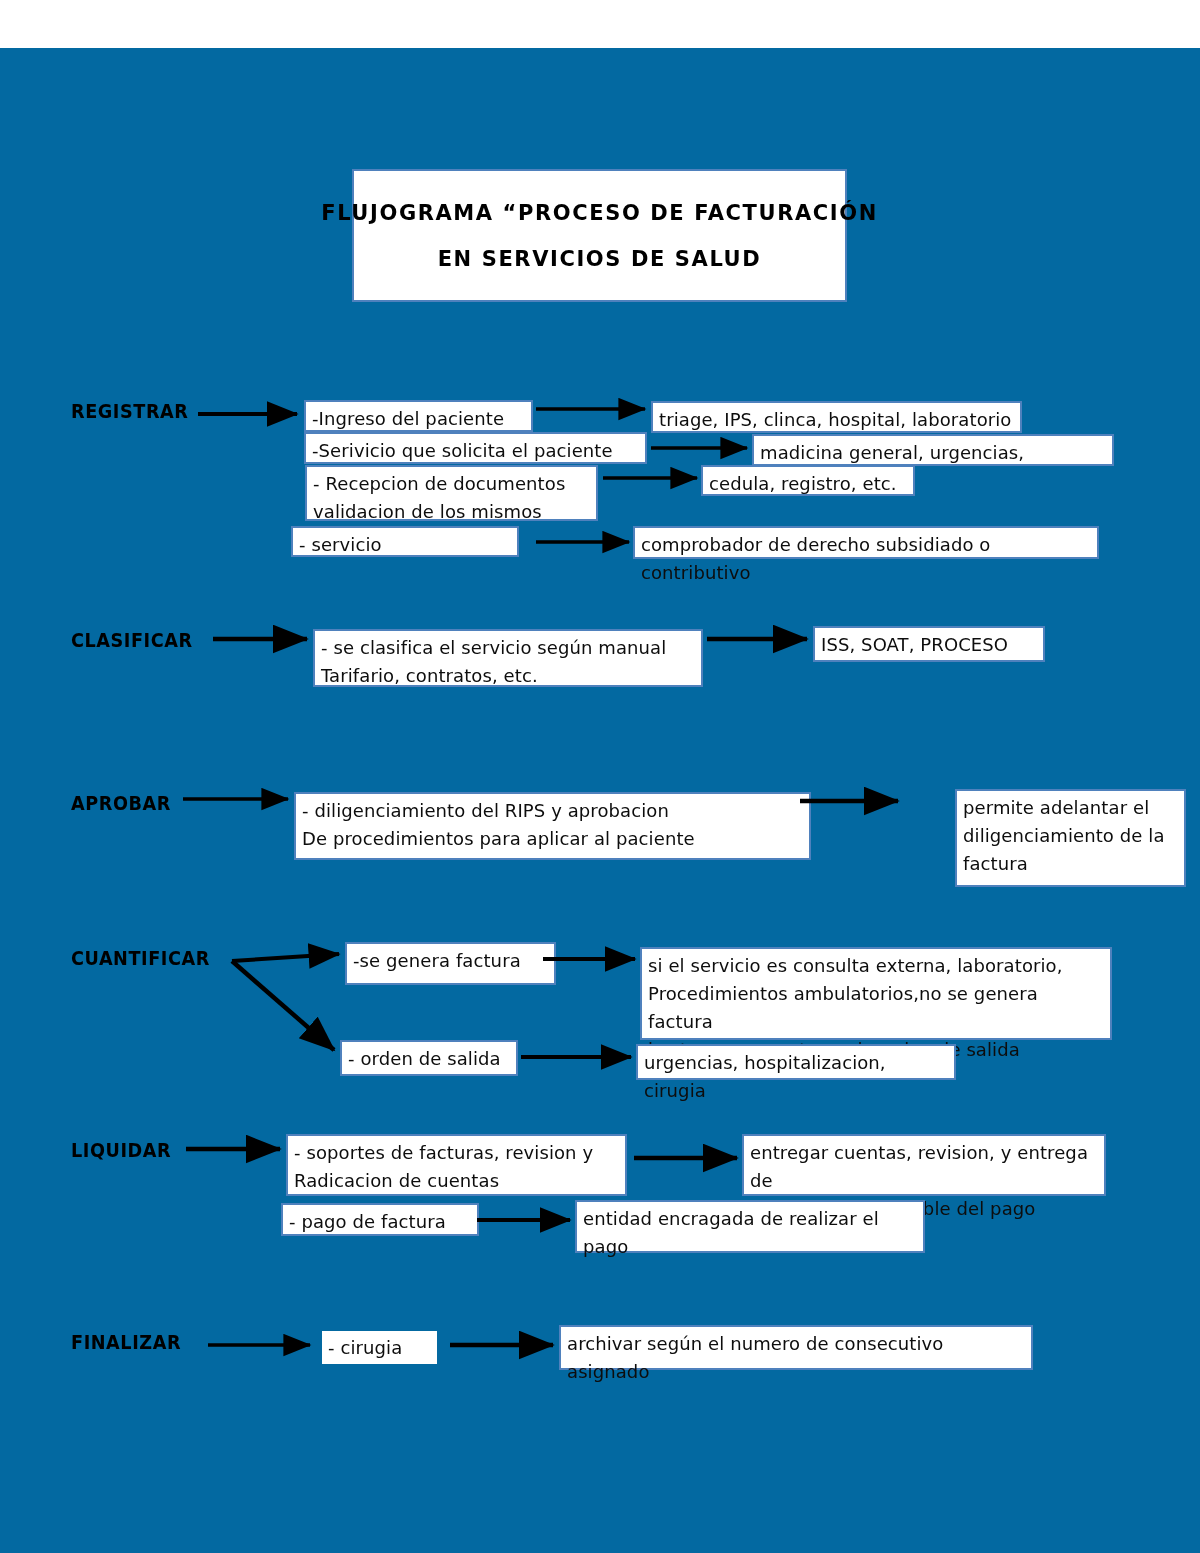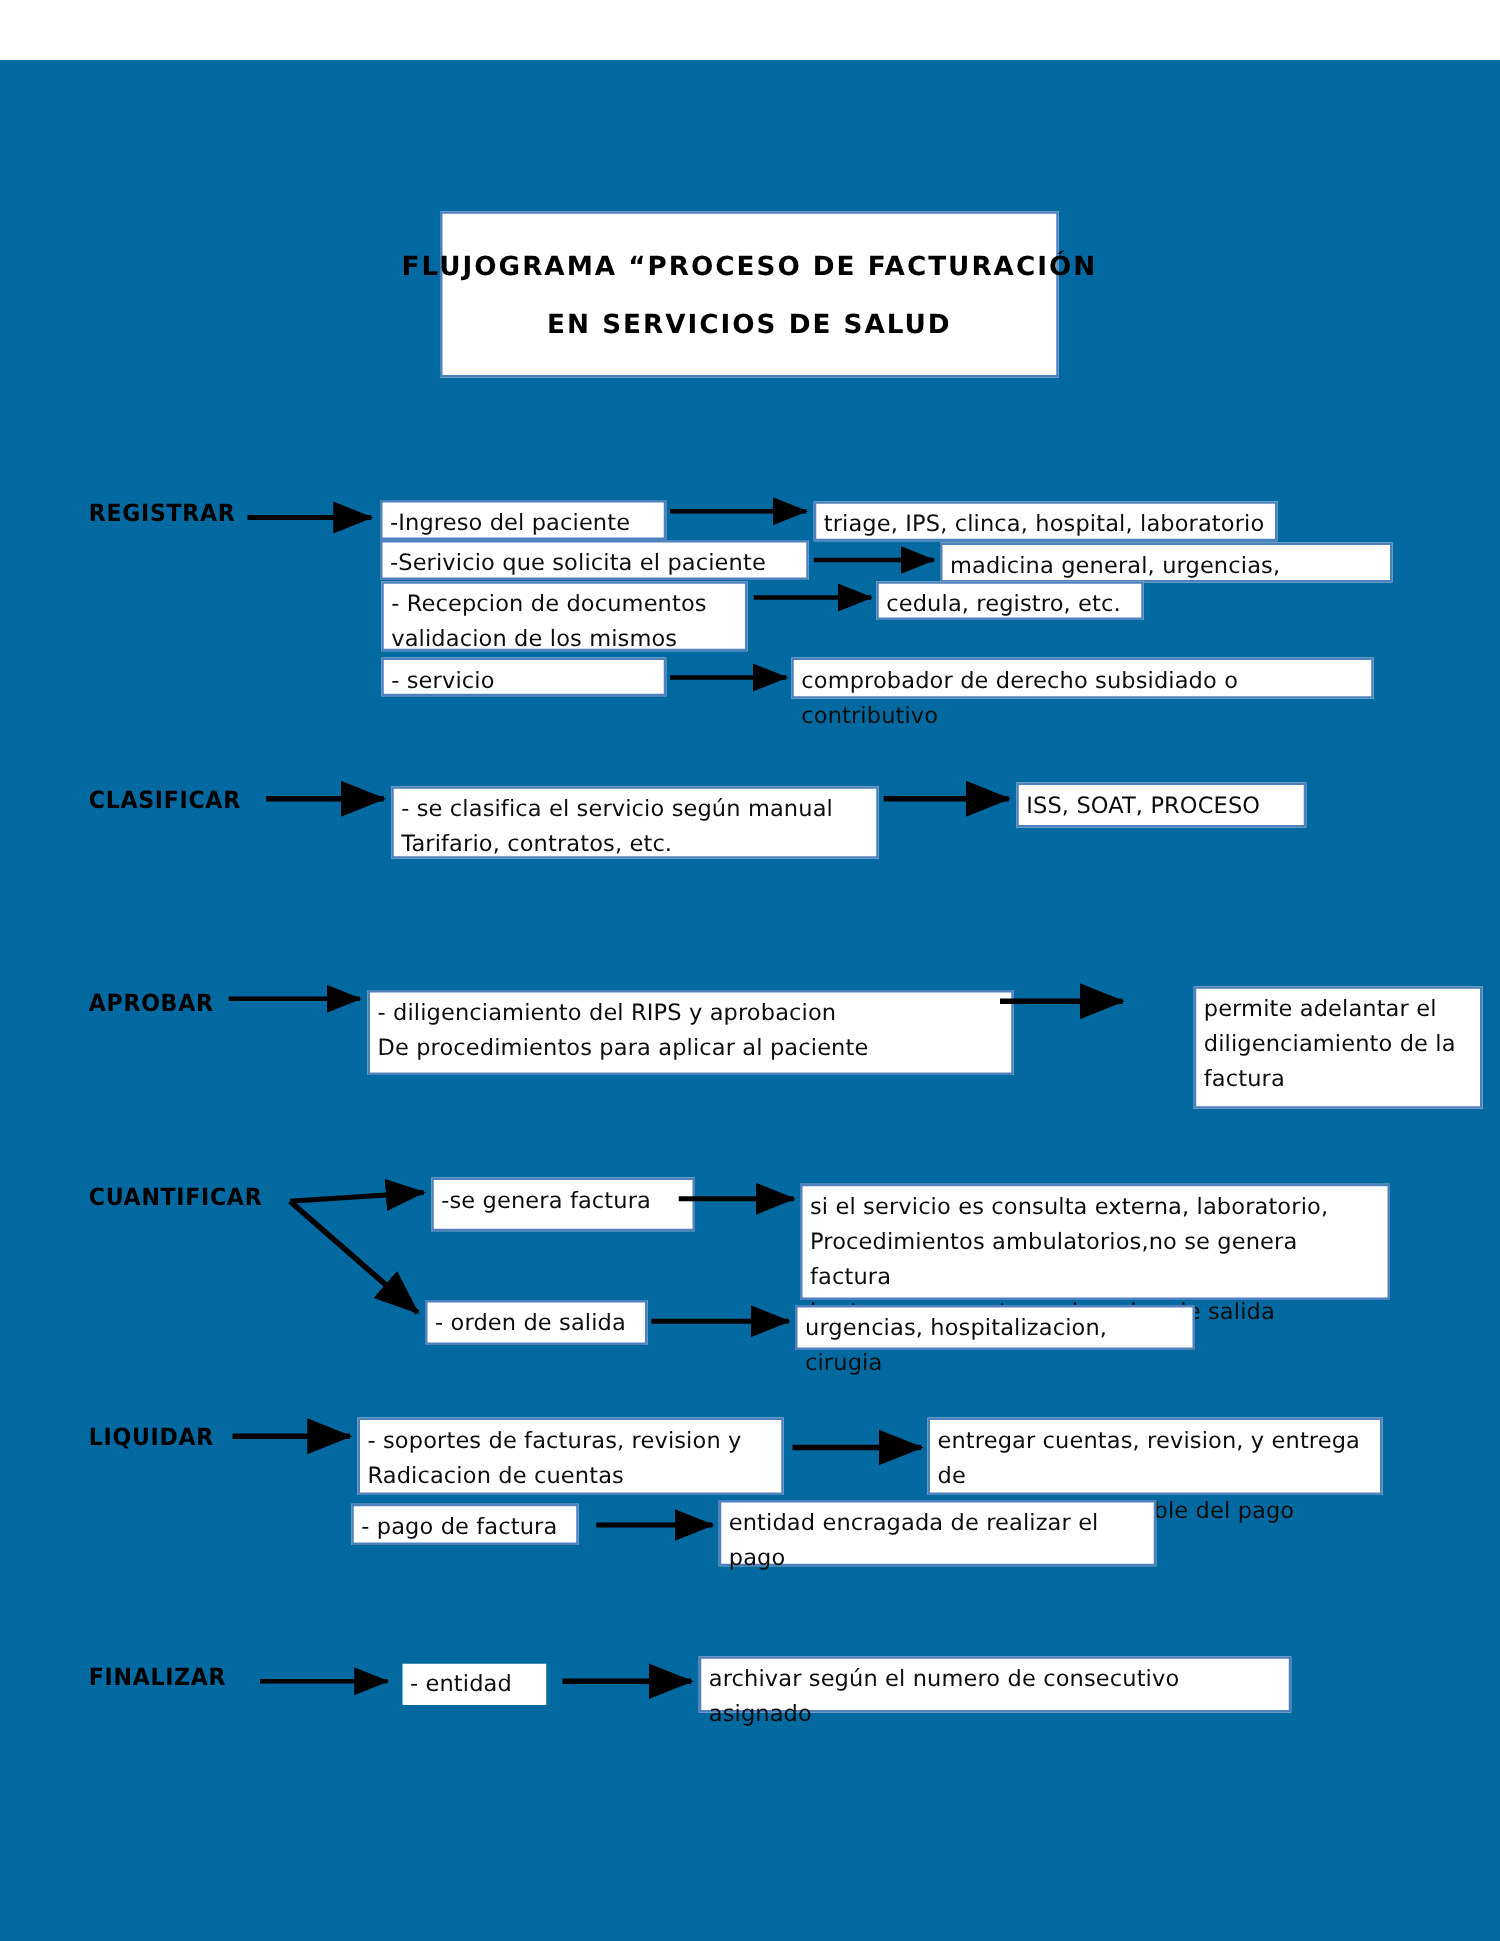--- a/index.html
+++ b/index.html
@@ -95,21 +95,21 @@
   <div class="stage-label" style="left:71px;  top:1091px;">LIQUIDAR</div>
   <div class="stage-label" style="left:71px;  top:1283px;">FINALIZAR</div>
 
   <div class="box" style="left:304px; top:352px; width:229px; height:32px;">-Ingreso del paciente</div>
 
   <div class="box" style="left:304px; top:384px; width:343px; height:32px;">-Serivicio que solicita el paciente</div>
 
   <div class="box" style="left:305px; top:417px; width:293px; height:56px;">- Recepcion de documentos
   validacion de los mismos</div>
 
-  <div class="box" style="left:305px; top:478px; width:228px; height:31px;">- servicio</div>
+  <div class="box" style="left:291px; top:478px; width:228px; height:31px;">- servicio</div>
 
   <div class="box" style="left:651px; top:353px; width:371px; height:32px;">triage, IPS, clinca, hospital, laboratorio</div>
 
   <div class="box" style="left:752px; top:386px; width:362px; height:32px;">madicina general, urgencias, odontologia</div>
 
   <div class="box" style="left:701px; top:417px; width:214px; height:31px;">cedula, registro, etc.</div>
 
   <div class="box" style="left:633px; top:478px; width:466px; height:33px;">comprobador de derecho subsidiado o contributivo</div>
 
   <div class="box" style="left:313px; top:581px; width:390px; height:58px;">- se clasifica el servicio según manual
@@ -130,28 +130,28 @@
 
   <div class="box" style="left:640px; top:899px; width:472px; height:93px;">si el servicio es consulta externa, laboratorio,
   Procedimientos ambulatorios,no se genera factura
 hasta que no se tenga la orden de salida</div>
 
   <div class="box" style="left:636px; top:996px; width:320px; height:36px;">urgencias, hospitalizacion, cirugia</div>
 
   <div class="box" style="left:286px; top:1086px; width:341px; height:62px;">- soportes de facturas, revision y
    Radicacion de cuentas</div>
 
-  <div class="box" style="left:281px; top:1155px; width:182px; height:33px;">- pago de factura</div>
+  <div class="box" style="left:281px; top:1155px; width:198px; height:33px;">- pago de factura</div>
 
   <div class="box" style="left:742px; top:1086px; width:364px; height:62px;">entregar cuentas, revision, y entrega de
     cuenta al responsable del pago</div>
 
   <div class="box" style="left:575px; top:1152px; width:350px; height:53px;">entidad encragada de realizar el pago</div>
 
-  <div class="box" style="left:322px; top:1283px; width:115px; height:33px; border:none;">- entidad</div>
+  <div class="box" style="left:322px; top:1283px; width:115px; height:33px; border:none;">- cirugia</div>
 
   <div class="box" style="left:559px; top:1277px; width:474px; height:45px;">archivar según el numero de consecutivo asignado</div>
 
   <svg id="arrows" viewBox="0 0 1200 1553">
     <defs>
       <marker id="ah" markerWidth="9" markerHeight="9" refX="7.6" refY="3.2" orient="auto" markerUnits="strokeWidth">
         <path d="M0,0 L8,3.2 L0,6.4 z" fill="#000000"></path>
       </marker>
       <marker id="ahs" markerWidth="9" markerHeight="9" refX="7.6" refY="3.2" orient="auto" markerUnits="strokeWidth">
         <path d="M0,0 L8,3.2 L0,6.4 z" fill="#000000"></path>

